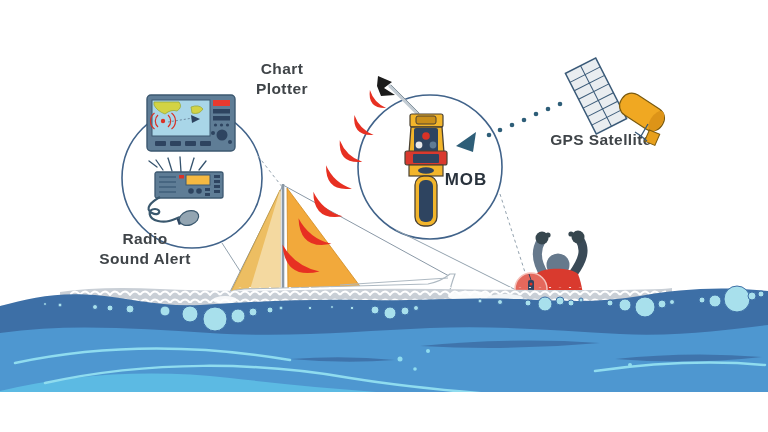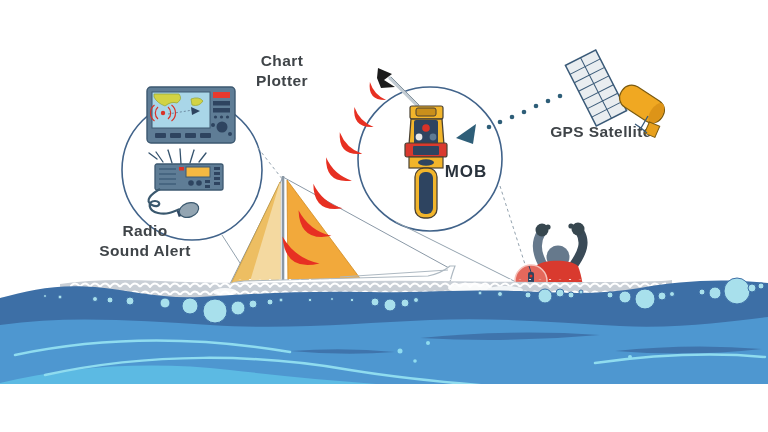--- a/index.html
+++ b/index.html
@@ -1,17 +1,17 @@
 <!DOCTYPE html>
 <html><head>
 <meta charset="utf-8">
 <style>
   html,body{margin:0;padding:0;background:#ffffff;}
   .stage{position:relative;width:768px;height:384px;overflow:hidden;background:#ffffff;
-         font-family:"Liberation Sans", sans-serif;}
+         font-family:"Liberation Sans", sans-serif;margin-top:8px;}
   svg{position:absolute;left:0;top:0;display:block;}
   text{font-family:"Liberation Sans", sans-serif;}
   .lbl{font-weight:bold;letter-spacing:.4px;}
   .lbl-big{font-weight:bold;letter-spacing:1px;}
 </style>
 </head>
 <body>
 
 <div class="stage">
 <svg width="768" height="432" viewBox="0 0 768 432" xmlns="http://www.w3.org/2000/svg">

